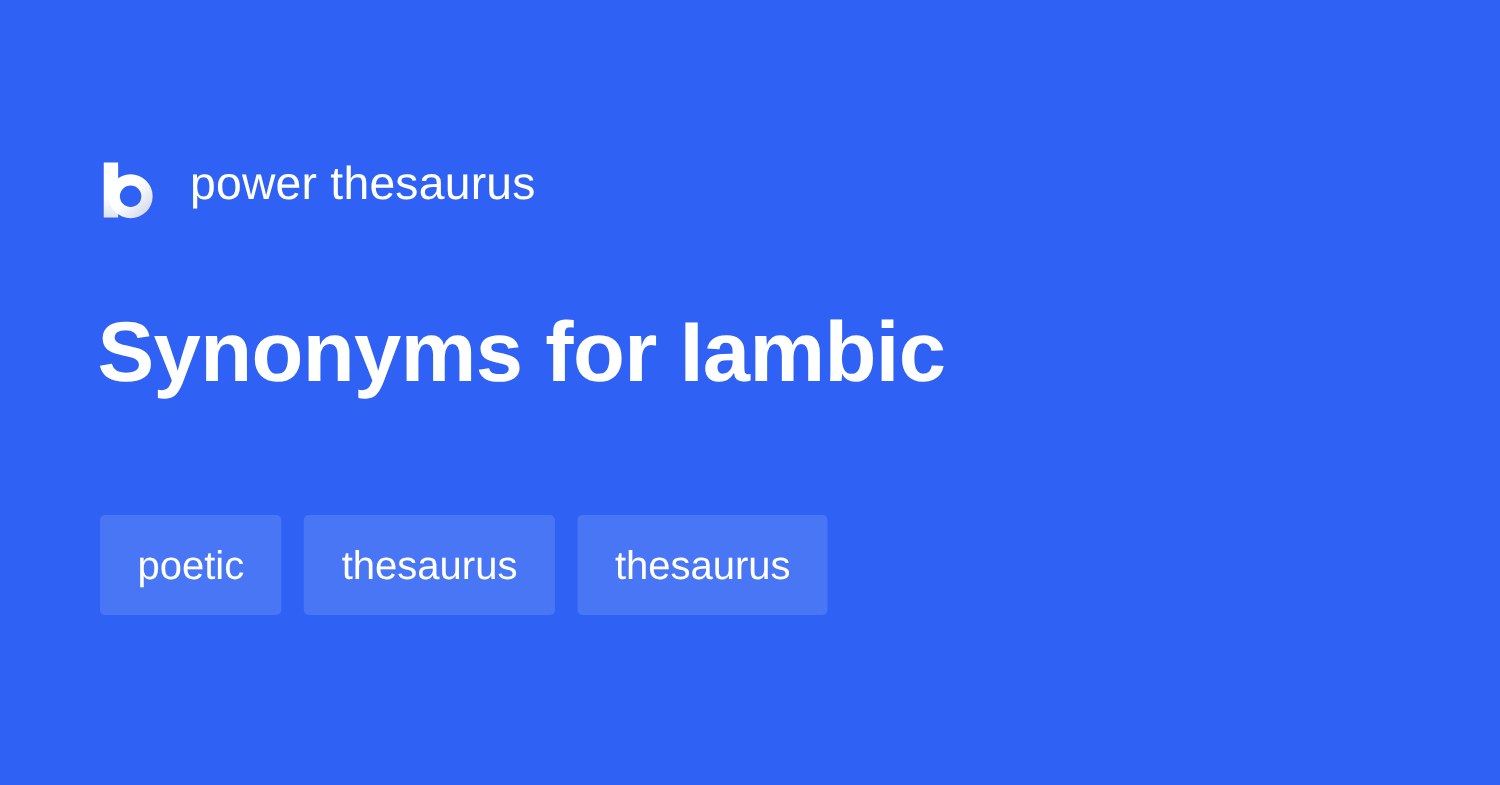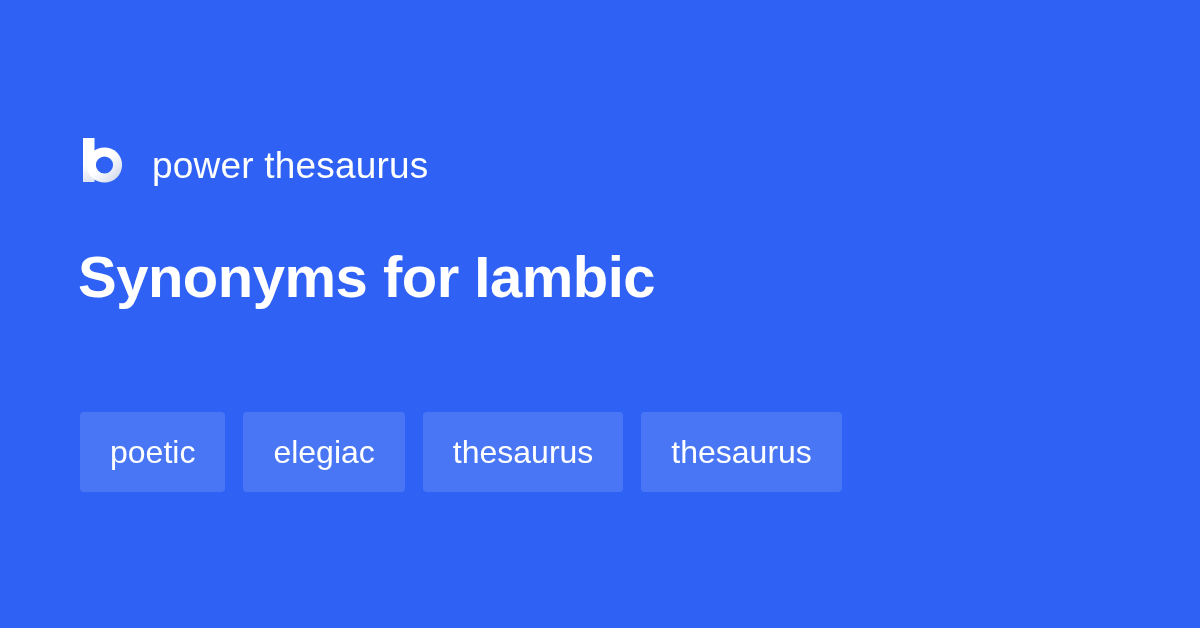--- a/index.html
+++ b/index.html
@@ -23,21 +23,21 @@
     box-sizing: border-box;
   }
 
   
   .brand {
     position: absolute;
     left: 80px;
     top: 128px;
     height: 56px;
     display: flex;
-    align-items: flex-end;
+    align-items: flex-start;
   }
 
   .brand-mark {
     width: 46px;
     height: 48px;
     display: block;
     flex: 0 0 auto;
   }
 
   .brand-name {
@@ -49,21 +49,21 @@
     letter-spacing: 0.2px;
     white-space: nowrap;
   }
 
   
   .headline {
     position: absolute;
     left: 78px;
     top: 248px;
     margin: 0;
-    font-size: 58px;
+    font-size: 68px;
     font-weight: 700;
     line-height: 1;
     color: #ffffff;
     letter-spacing: -0.5px;
     white-space: nowrap;
   }
   .headline .hl-term {
     font-weight: 700;
   }
 
@@ -125,18 +125,17 @@
     </svg>
     <span class="brand-name">power thesaurus</span>
   </div>
 
   <h1 class="headline">
     <span>Synonyms for </span><span class="hl-term">Iambic</span>
   </h1>
 
   <div class="chips">
     <div class="chip">poetic</div>
-    <div class="chip">elegiac</div>
     <div class="chip">thesaurus</div>
     <div class="chip">thesaurus</div>
   </div>
 
 </div>
 
 </body></html>

